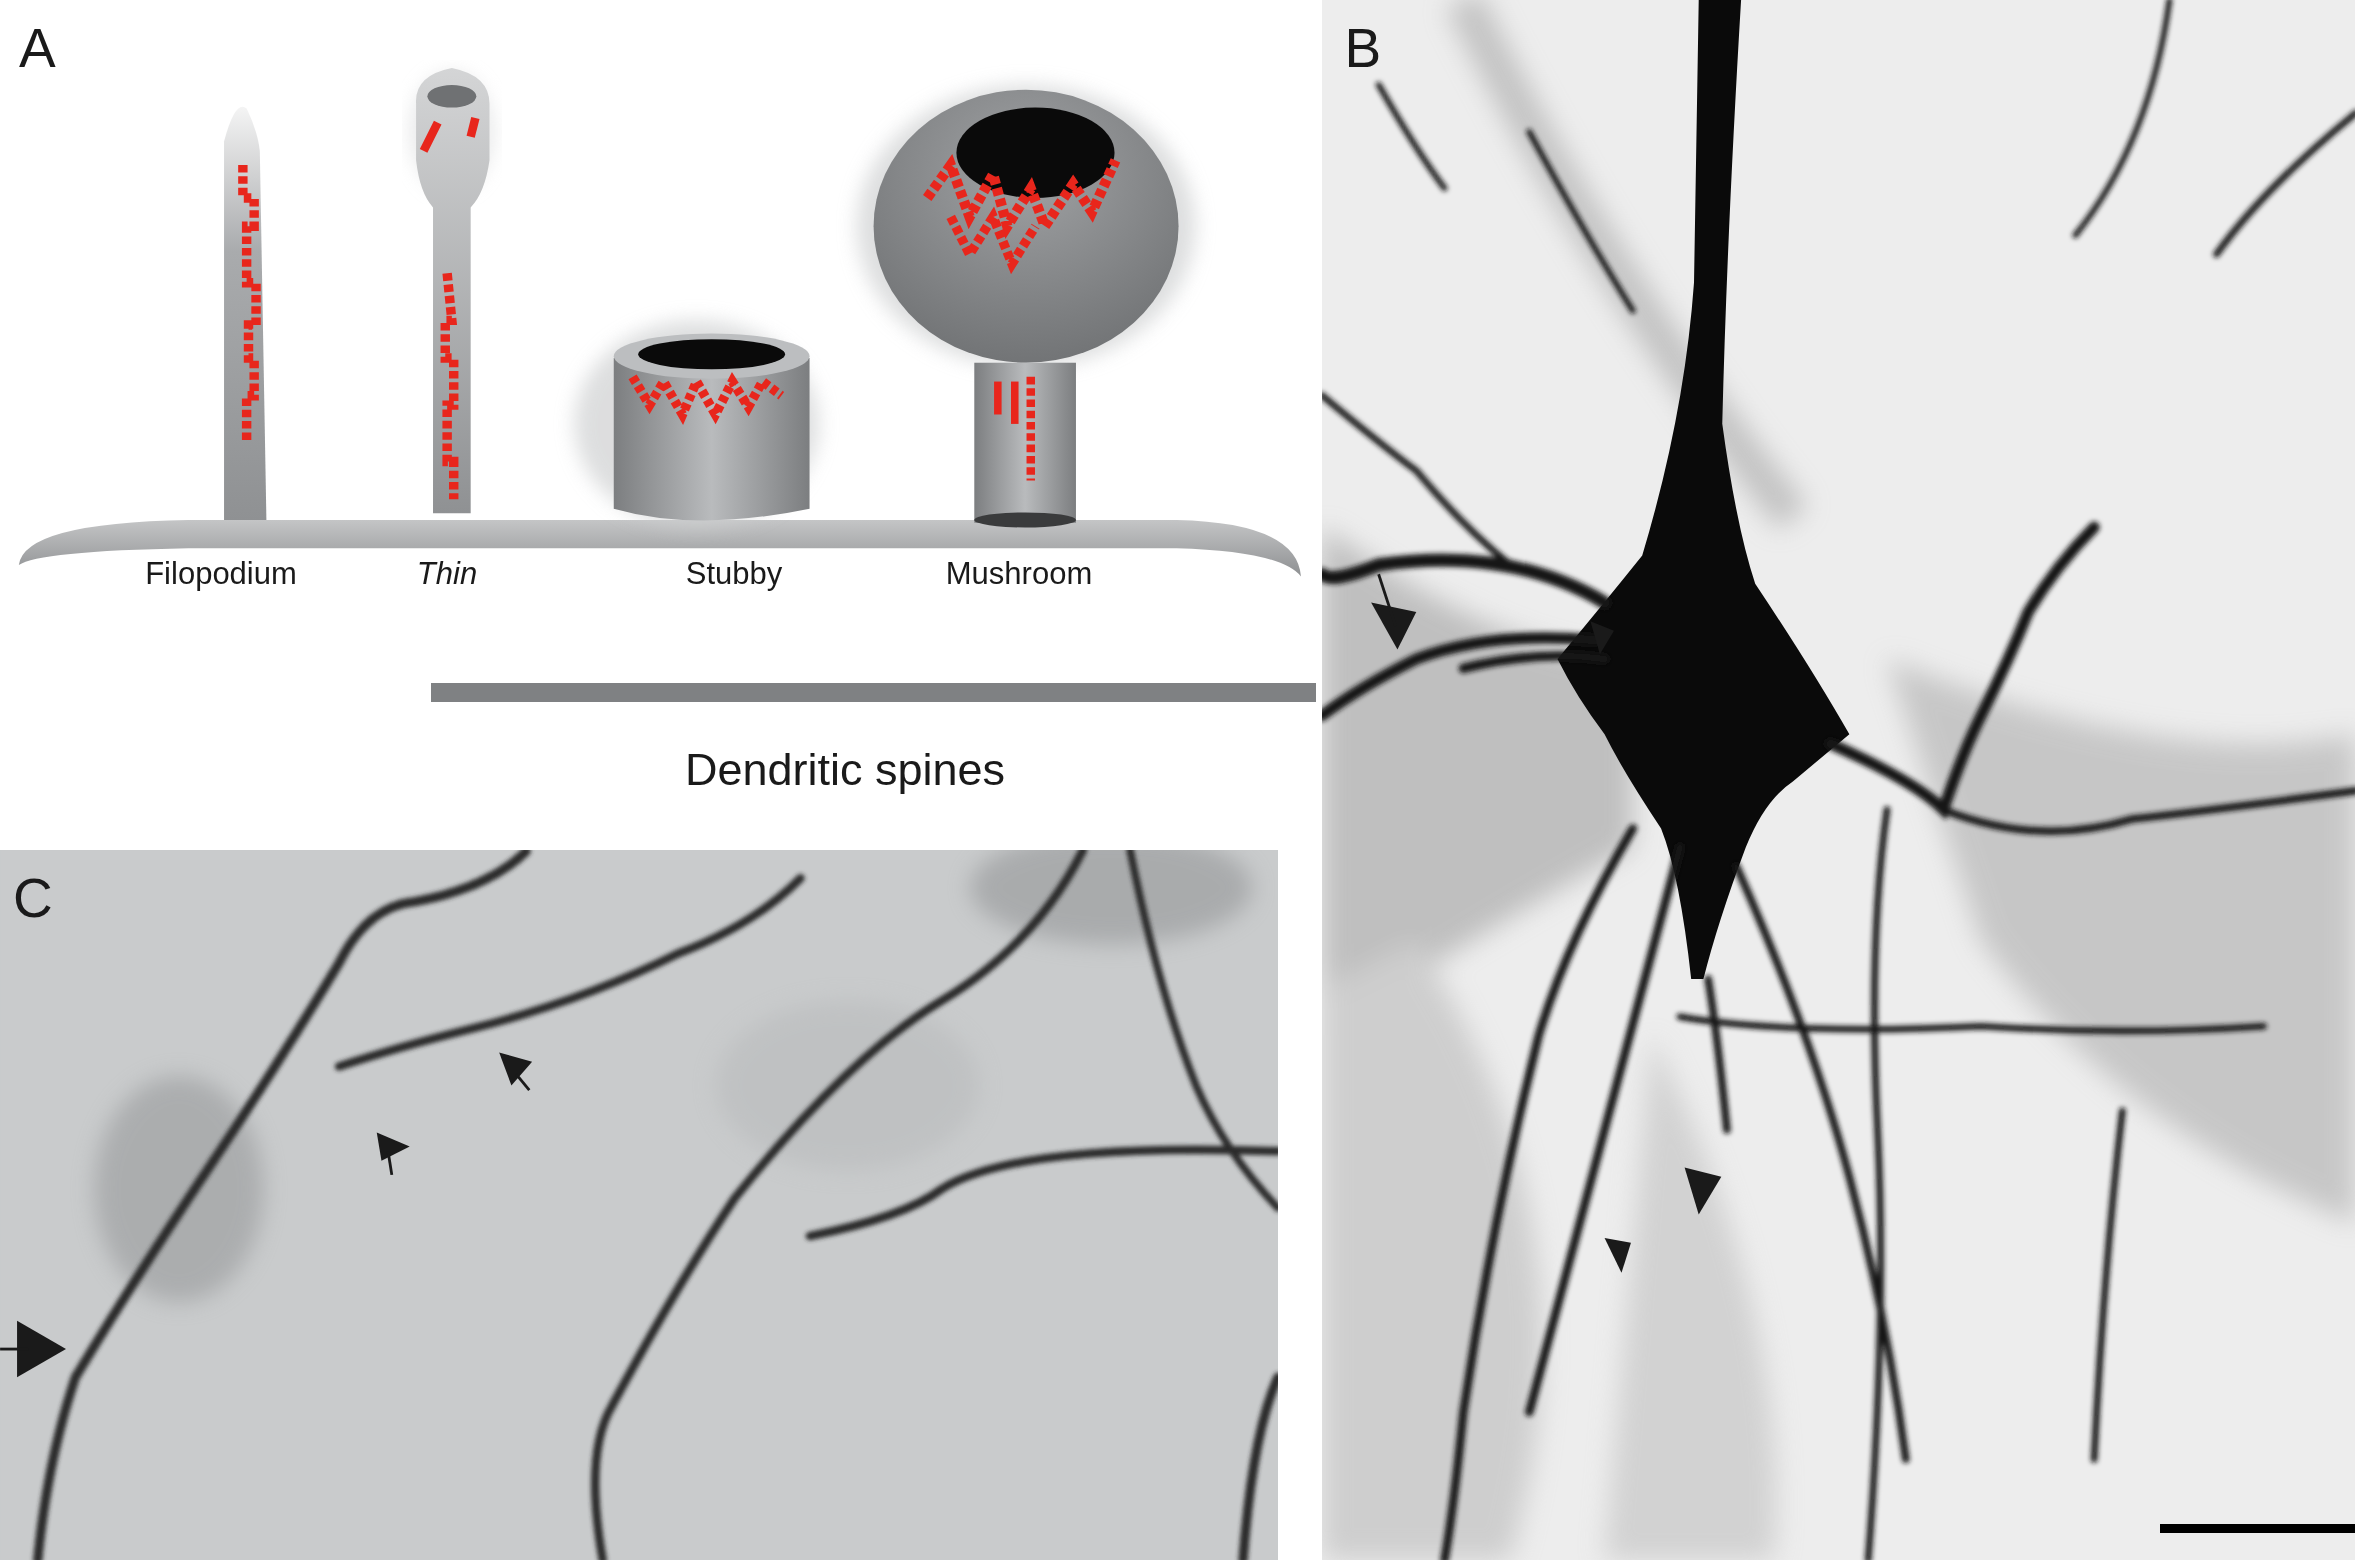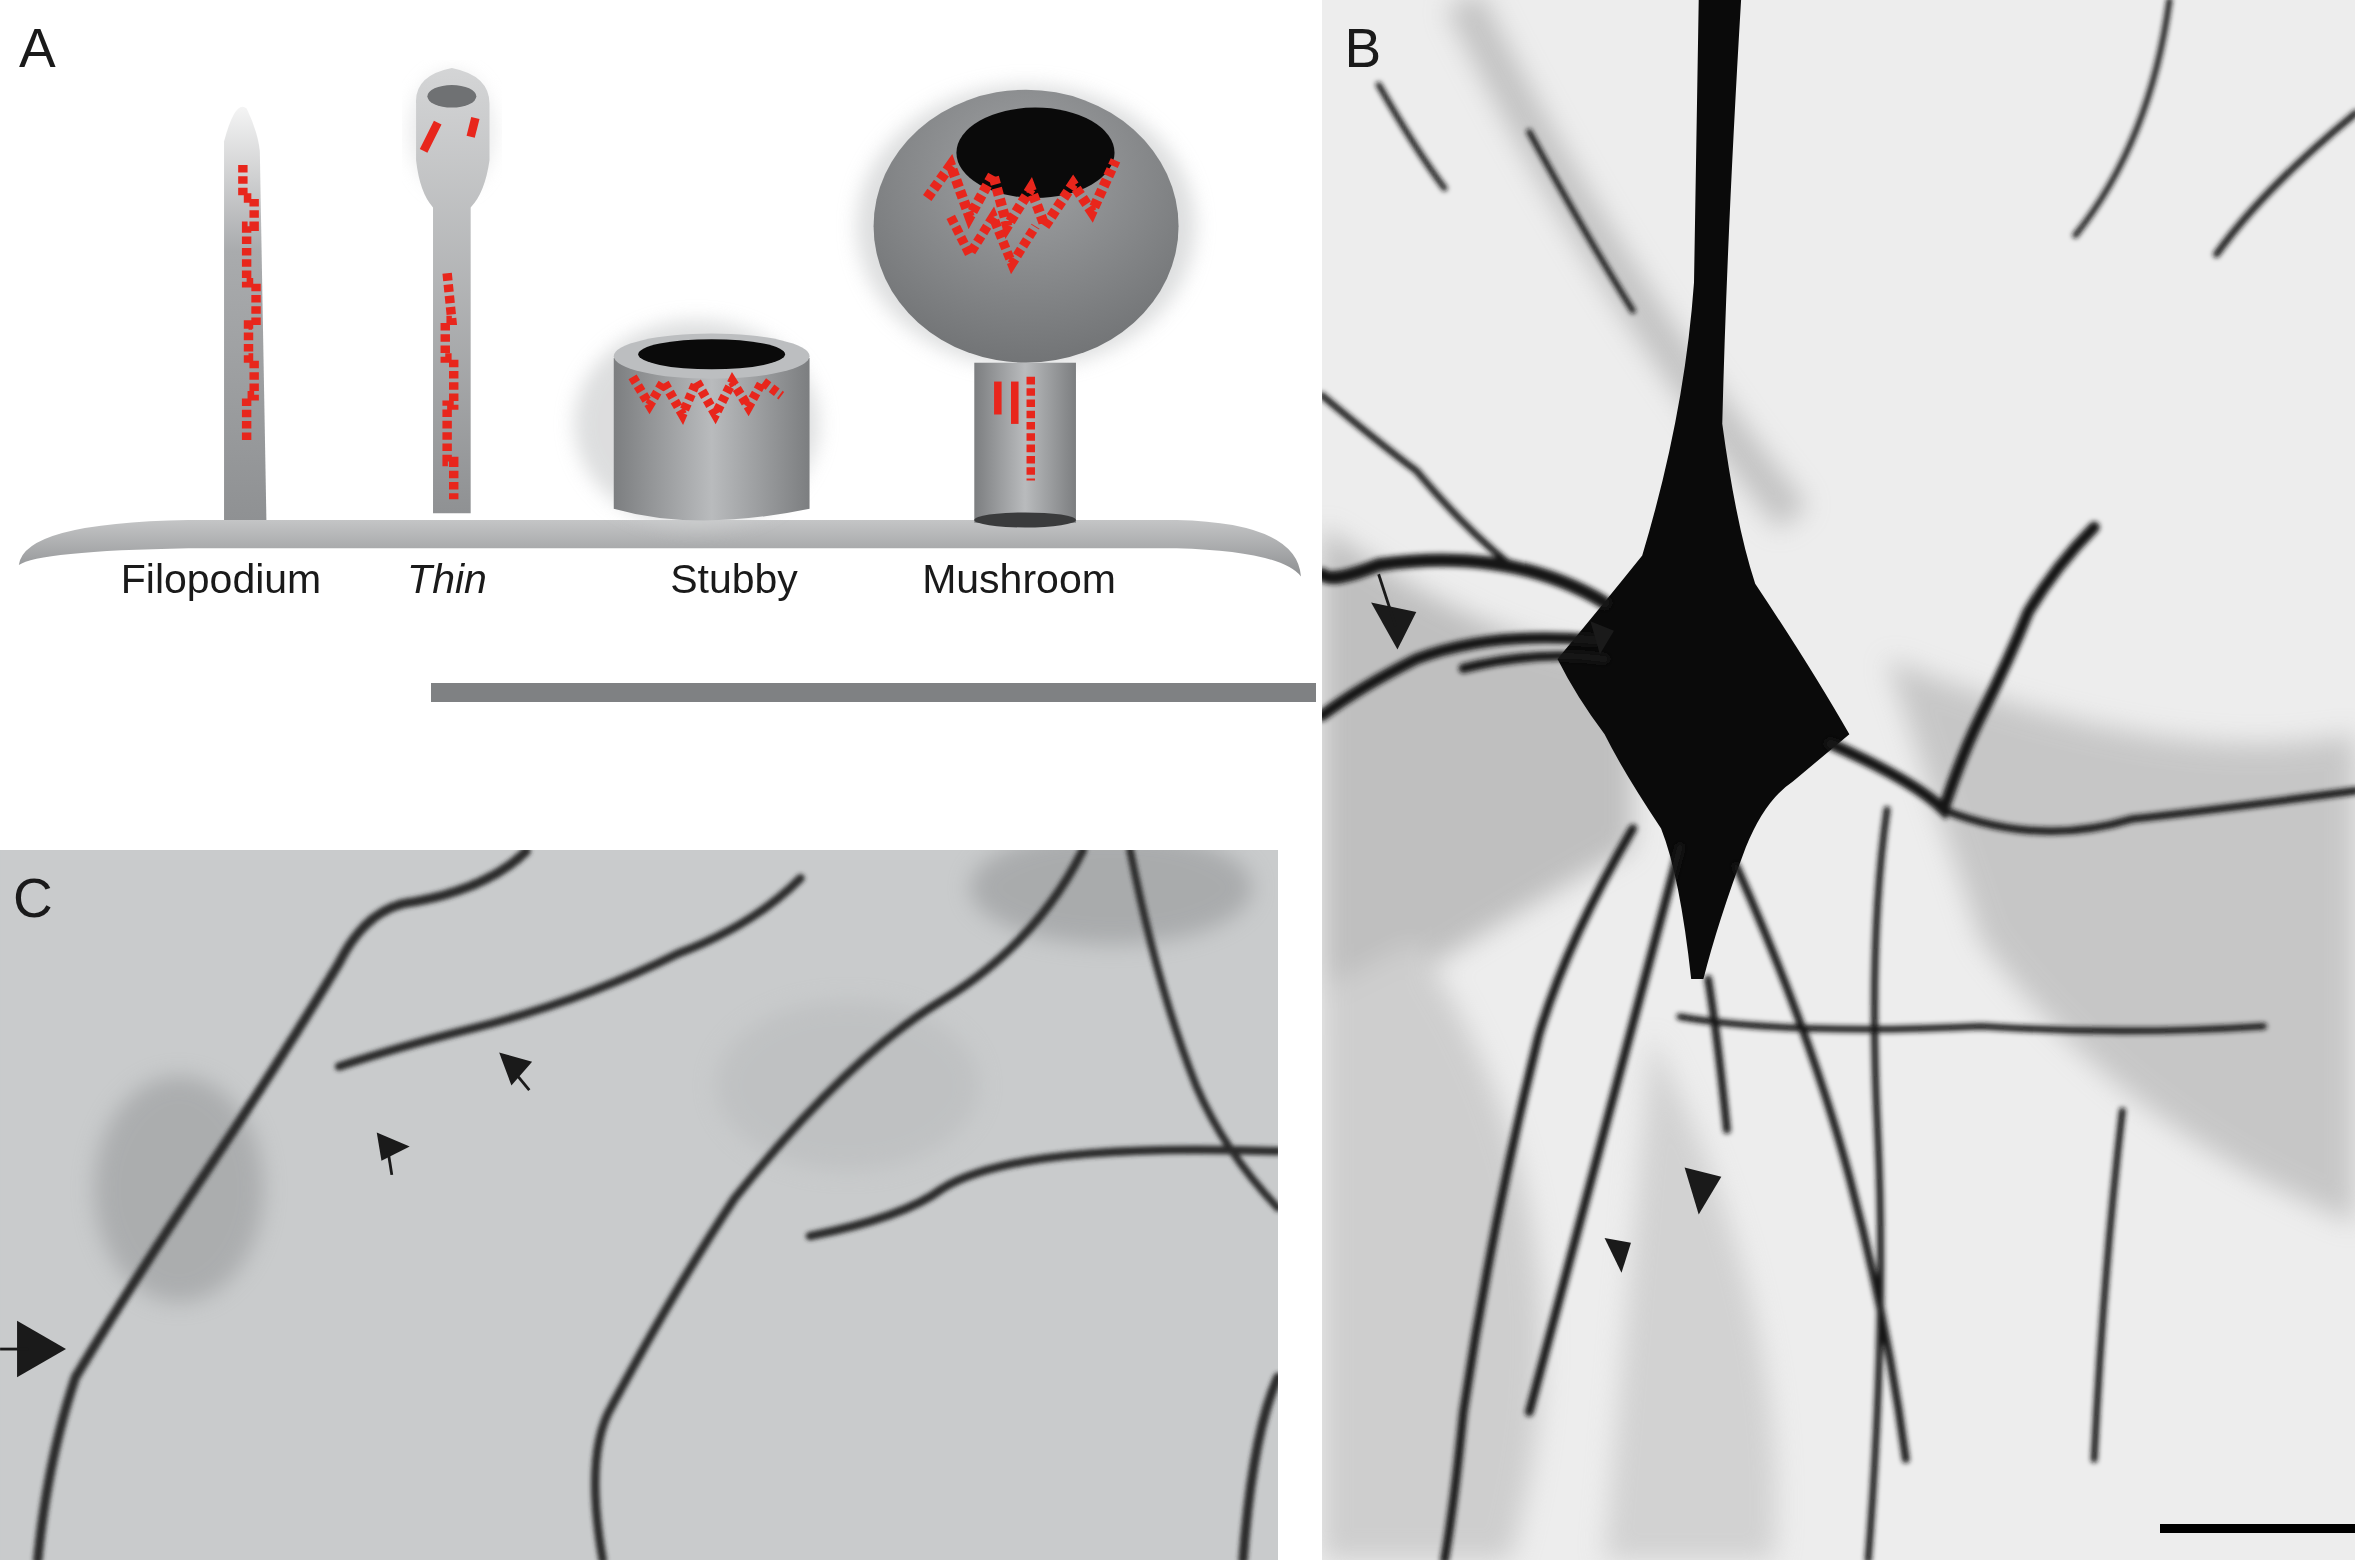--- a/index.html
+++ b/index.html
@@ -2,21 +2,21 @@
 <html style="font-size:15px"><head>
 <meta charset="utf-8">
 <style>
   html, body { margin:0; padding:0; background:#ffffff; }
   body { width:2356px; height:1560px; position:relative; overflow:hidden; font-family:"Liberation Sans", sans-serif; }
   .panel { position:absolute; overflow:hidden; }
   .panel-label { position:absolute; font-size:55px; color:#1a1a1a; line-height:1; }
   #panelA { left:0; top:0; width:1316px; height:829px; background:#ffffff; }
   #panelB { left:1322px; top:0; width:1034px; height:1560px; background:#eeeeee; }
   #panelC { left:0; top:850px; width:1278px; height:710px; background:#c9cbcc; }
-  .spine-label { position:absolute; font-size:41px; color:#1a1a1a; transform:translateX(-50%); white-space:nowrap; }
+  .spine-label { position:absolute; font-size:31px; color:#1a1a1a; transform:translateX(-50%); white-space:nowrap; }
   .category-bar { position:absolute; left:431px; top:683px; width:885px; height:19px; background:#7f8183; }
   .category-text { position:absolute; left:845px; top:744px; transform:translateX(-50%); font-size:45px; color:#1a1a1a; white-space:nowrap; }
   svg { position:absolute; left:0; top:0; }
   .scale-bar { position:absolute; background:#000; }
 </style>
 </head>
 <body>
 
 <div id="panelA" class="panel">
   <span class="panel-label" style="left:19px;top:21px;">A</span>
@@ -79,20 +79,21 @@
     <polyline points="1078,405 1078,450" fill="none" stroke="#e8261c" stroke-width="8"></polyline>
     <polyline points="1095,400 1095,510" fill="none" stroke="#e8261c" stroke-width="9" stroke-dasharray="8 4"></polyline>
   </svg>
 
   <span class="spine-label" style="left:221px;top:556px;">Filopodium</span>
   <span class="spine-label" style="left:447px;top:556px;font-style:italic;">Thin</span>
   <span class="spine-label" style="left:734px;top:556px;">Stubby</span>
   <span class="spine-label" style="left:1019px;top:556px;">Mushroom</span>
 
   <div class="category-bar"></div>
+  <span class="category-text">Dendritic spines</span>
 </div>
 
 <div id="panelB" class="panel">
   <svg width="1034" height="1560" viewBox="0 0 1098 1657">
     <defs>
       <filter id="soft">
           <feGaussianBlur stdDeviation="14"></feGaussianBlur>
         </filter>
       <filter id="soft3">
           <feGaussianBlur stdDeviation="3"></feGaussianBlur>

